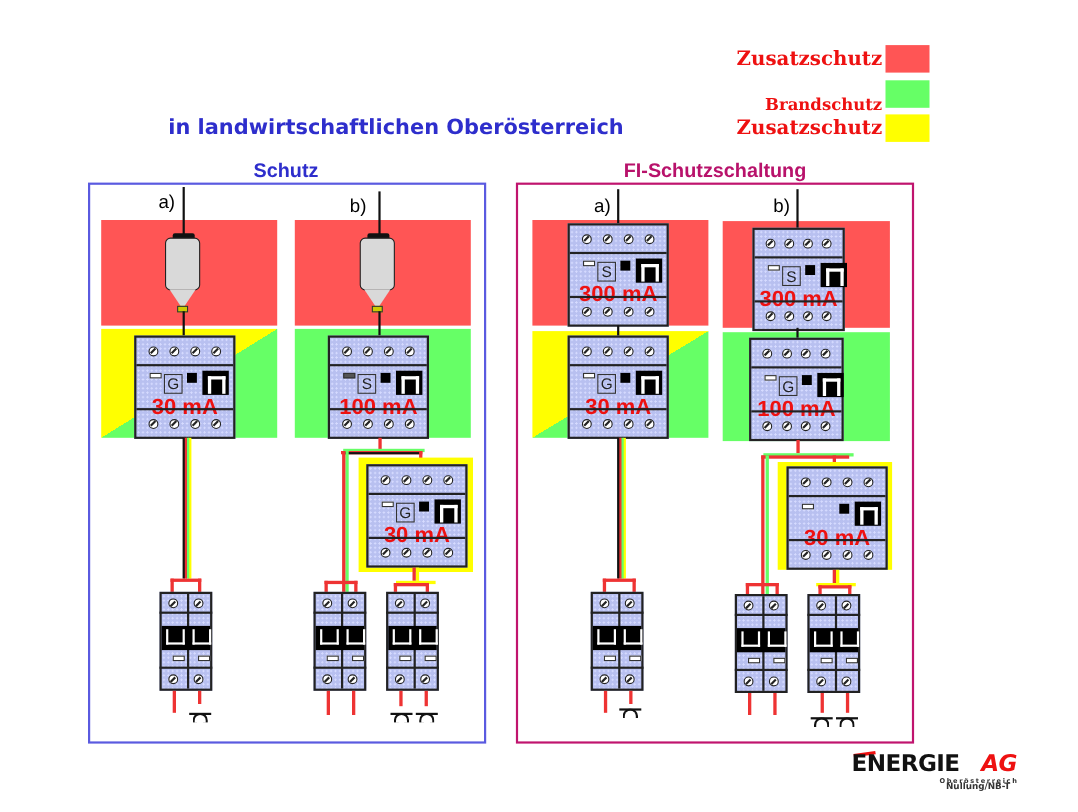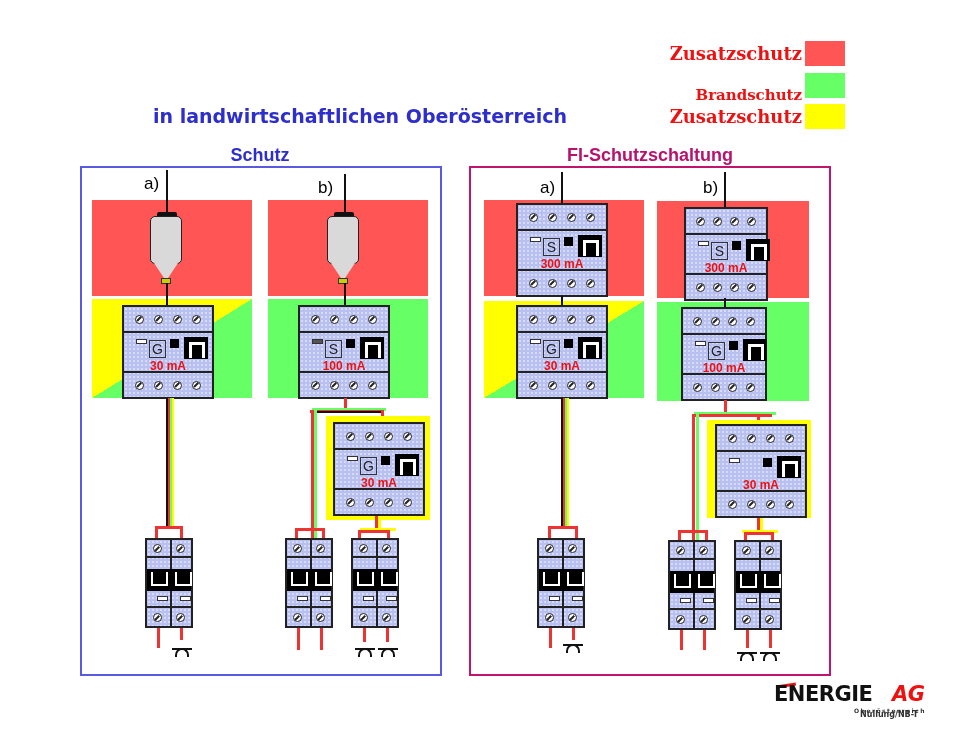--- a/index.html
+++ b/index.html
@@ -20,21 +20,21 @@
   .rcd .row{position:absolute;left:0;right:0;height:24px;display:flex;justify-content:space-around;align-items:center;padding:0 6px;}
   .rcd .row.top{top:0;border-bottom:2px solid #222;}
   .rcd .row.bot{bottom:0;border-top:2px solid #222;}
   .screw{width:9px;height:9px;border-radius:50%;border:1.5px solid #222;background:#fff;position:relative;box-sizing:border-box;}
   .screw::after{content:"";position:absolute;left:0;top:2.5px;width:6px;height:1.5px;background:#222;transform:rotate(-45deg);}
   .rcd .dash{position:absolute;left:12px;top:32px;width:9px;height:3px;background:#fff;border:1px solid #333;}
   .rcd .type{position:absolute;left:25px;top:33px;width:15px;height:16px;border:1.5px solid #333;font-size:14px;line-height:16px;text-align:center;color:#222;font-family:"Liberation Sans",sans-serif;}
   .rcd .led{position:absolute;left:46px;top:32px;width:9px;height:9px;background:#000;}
   .rcd .btn{position:absolute;left:60px;top:30px;width:24px;height:22px;background:#000;}
   .rcd .btn::after{content:"";position:absolute;left:5px;top:5px;width:10px;height:13px;border:3px solid #fff;border-bottom:none;}
-  .rcd .rating{position:absolute;left:0;right:0;top:52px;text-align:center;color:#ee1111;font-weight:bold;font-size:12px;font-family:"Liberation Sans",sans-serif;}
+  .rcd .rating{position:absolute;left:0;right:0;top:52px;text-align:center;color:#ee1111;font-weight:bold;font-size:20px;font-family:"Liberation Sans",sans-serif;}
   
   .fuse{position:absolute;width:44px;}
   .fuse .cap{position:absolute;left:12px;top:0;width:20px;height:5px;background:#111;border-radius:2px 2px 0 0;}
   .fuse .body{position:absolute;left:5px;top:4px;width:32px;height:48px;background:#d9d9d9;border:1.5px solid #222;border-radius:5px;box-sizing:border-box;}
   .fuse .cone{position:absolute;left:9px;top:51px;width:0;height:0;border-left:12px solid transparent;border-right:12px solid transparent;border-top:18px solid #d9d9d9;}
   .fuse .tip{position:absolute;left:16px;top:66px;width:10px;height:6px;background:#cccc00;border:1.5px solid #333;box-sizing:border-box;}
   
   .mcb{position:absolute;width:48px;height:90px;border:2px solid #222;box-sizing:border-box;background:#b8c0f0;
        background-image:radial-gradient(#d6dbff 0.8px,transparent 1px);background-size:4px 4px;}
   .mcb .mid{position:absolute;left:23px;top:0;bottom:0;width:2px;background:#222;}

